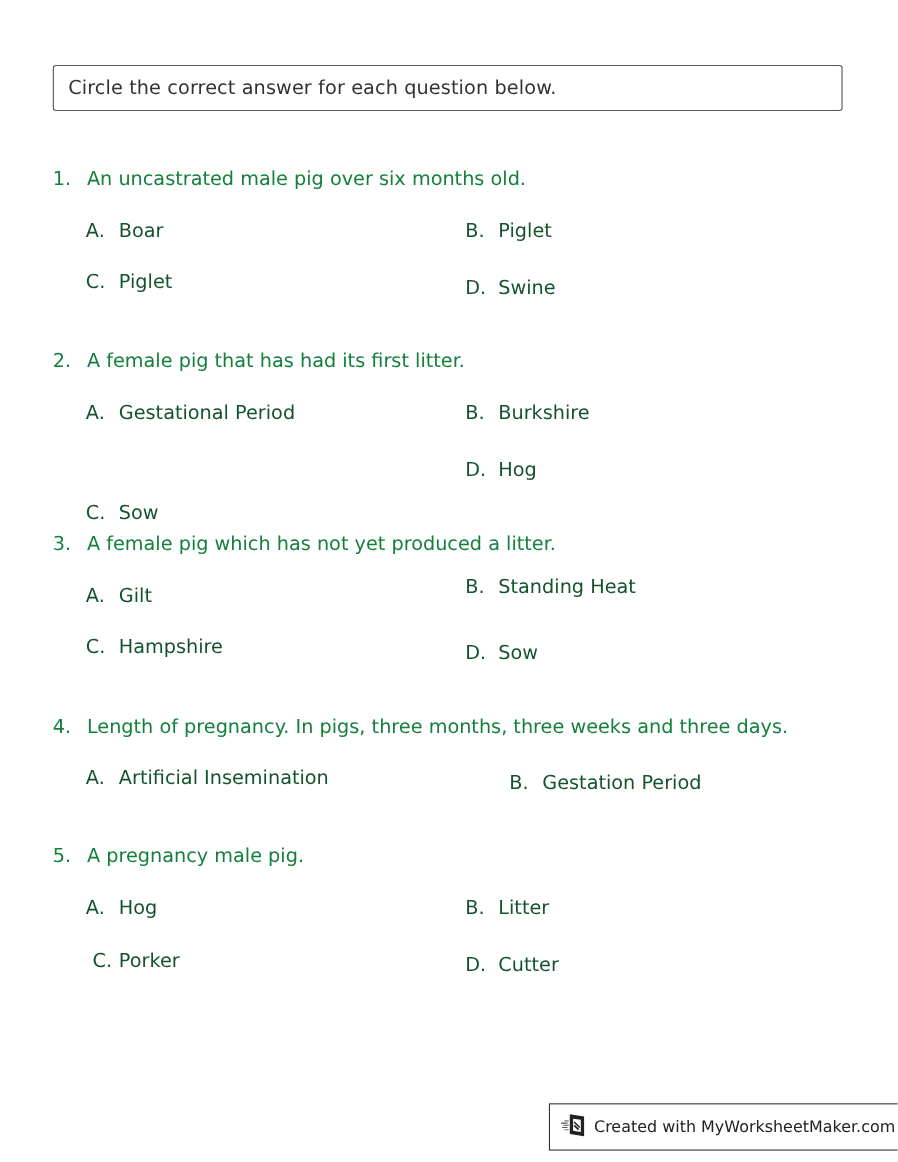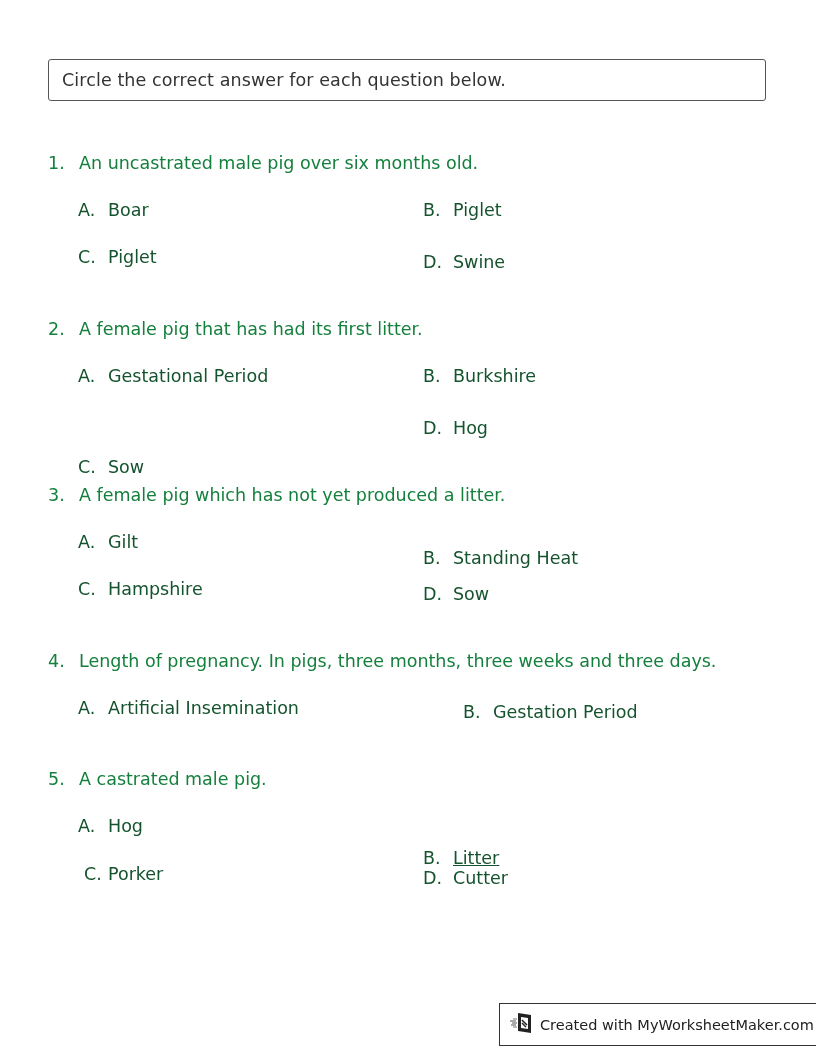--- a/index.html
+++ b/index.html
@@ -70,47 +70,47 @@
 <div class="option col-right" style="top:418px;">
   <span class="opt-letter">D.</span><span>Hog</span>
 </div>
 
 <div class="question" style="top:485px;">
   <span class="q-num">3.</span><span>A female pig which has not yet produced a litter.</span>
 </div>
 <div class="option col-left" style="top:532px;">
   <span class="opt-letter">A.</span><span>Gilt</span>
 </div>
-<div class="option col-right" style="top:548px;">
+<div class="option col-right" style="top:524px;">
   <span class="opt-letter">B.</span><span>Standing Heat</span>
 </div>
 <div class="option col-left" style="top:579px;">
   <span class="opt-letter">C.</span><span>Hampshire</span>
 </div>
 <div class="option col-right" style="top:584px;">
   <span class="opt-letter">D.</span><span>Sow</span>
 </div>
 
 <div class="question" style="top:651px;">
   <span class="q-num">4.</span><span>Length of pregnancy. In pigs, three months, three weeks and three days.</span>
 </div>
 <div class="option col-left" style="top:698px;">
   <span class="opt-letter">A.</span><span>Artificial Insemination</span>
 </div>
 <div class="option col-right" style="top:702px;margin-left:40px;">
   <span class="opt-letter">B.</span><span>Gestation Period</span>
 </div>
 
 <div class="question" style="top:769px;">
-  <span class="q-num">5.</span><span>A castrated male pig.</span>
+  <span class="q-num">5.</span><span>A pregnancy male pig.</span>
 </div>
 <div class="option col-left" style="top:816px;">
   <span class="opt-letter">A.</span><span>Hog</span>
 </div>
-<div class="option col-right" style="top:848px;text-decoration:underline;">
+<div class="option col-right" style="top:816px;">
   <span class="opt-letter">B.</span><span>Litter</span>
 </div>
 <div class="option col-left" style="top:864px;text-align:center;">
   <span class="opt-letter">C.</span><span>Porker</span>
 </div>
 <div class="option col-right" style="top:868px;">
   <span class="opt-letter">D.</span><span>Cutter</span>
 </div>
 
 <div class="footer">

